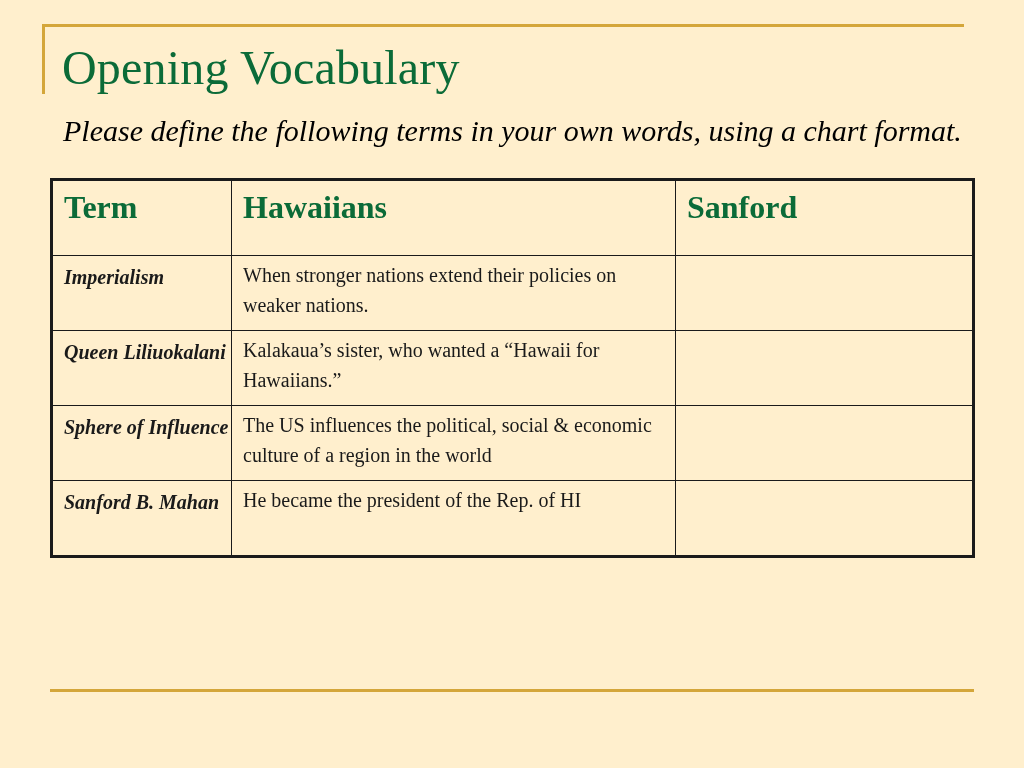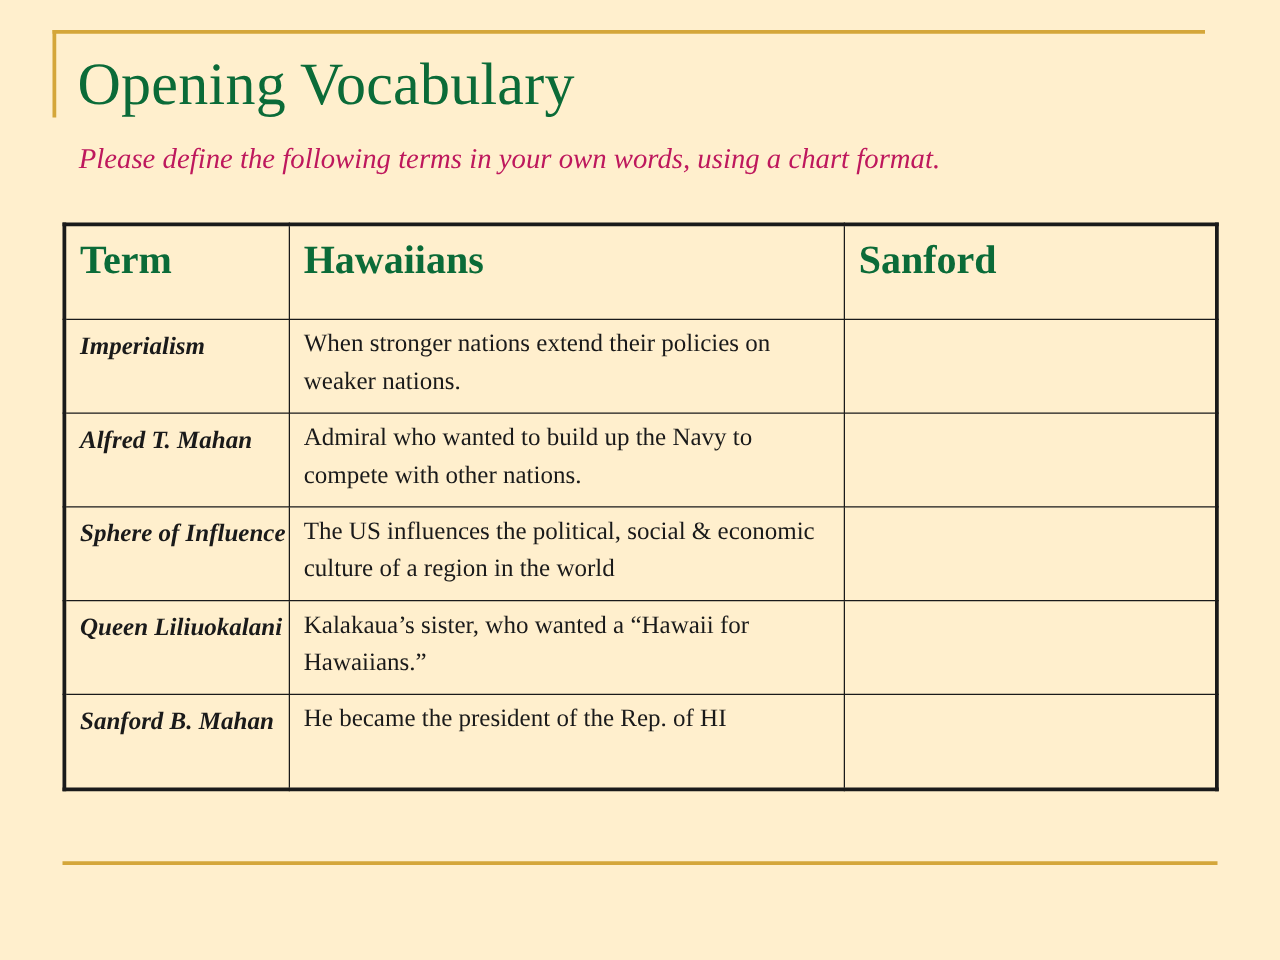--- a/index.html
+++ b/index.html
@@ -1,20 +1,20 @@
 <!DOCTYPE html>
 <html><head>
 <meta charset="utf-8">
 <style>
   html,body{margin:0;padding:0;}
   body{width:1024px;height:768px;background:#FFEFCD;position:relative;overflow:hidden;font-family:"Liberation Serif","DejaVu Serif",serif;}
   .top-line{position:absolute;left:42px;top:24px;width:922px;height:3px;background:#D4A63A;}
   .left-line{position:absolute;left:42px;top:24px;width:3px;height:70px;background:#D4A63A;}
   .title{position:absolute;left:62px;top:40px;margin:0;font-size:48px;font-weight:normal;color:#0B6B38;letter-spacing:0.2px;}
-  .subtitle{position:absolute;left:63px;top:114px;margin:0;font-size:23px;font-style:italic;color:#be185d;}
+  .subtitle{position:absolute;left:63px;top:114px;margin:0;font-size:30px;font-style:italic;color:#000000;}
   table.vocab{position:absolute;left:50px;top:178px;border-collapse:collapse;border:3px solid #1a1a1a;}
   table.vocab td,table.vocab th{border:1.5px solid #1a1a1a;vertical-align:top;text-align:left;padding:4px 1px 0 11px;}
   table.vocab th{height:66px;font-size:32px;font-weight:bold;color:#0B6B38;padding-top:8px;}
   table.vocab td{height:68px;font-size:20px;line-height:30px;color:#1a1a1a;}
   td.term{font-style:italic;font-weight:bold;font-size:20px !important;padding-top:6px !important;}
   col.c1{width:180px;} col.c2{width:444px;} col.c3{width:298px;}
   .bottom-line{position:absolute;left:50px;top:689px;width:924px;height:3px;background:#D4A63A;}
 </style>
 </head>
 <body>
@@ -36,32 +36,27 @@
     <th>Term</th>
     <th>Hawaiians</th>
     <th>Sanford</th>
   </tr>
   <tr>
     <td class="term">Imperialism</td>
     <td>When stronger nations extend their policies on weaker nations.</td>
     <td></td>
   </tr>
   <tr>
-    <td class="term">Alfred T. Mahan</td>
-    <td>Admiral who wanted to build up the Navy to compete with other nations.</td>
+    <td class="term">Queen Liliuokalani</td>
+    <td>Kalakaua’s sister, who wanted a “Hawaii for Hawaiians.”</td>
     <td></td>
   </tr>
   <tr>
     <td class="term">Sphere of Influence</td>
     <td>The US influences the political, social &amp; economic culture of a region in the world</td>
-    <td></td>
-  </tr>
-  <tr>
-    <td class="term">Queen Liliuokalani</td>
-    <td>Kalakaua’s sister, who wanted a “Hawaii for Hawaiians.”</td>
     <td></td>
   </tr>
   <tr>
     <td class="term">Sanford B. Mahan</td>
     <td>He became the president of the Rep. of HI</td>
     <td></td>
   </tr>
 </tbody>
   </table>
 

